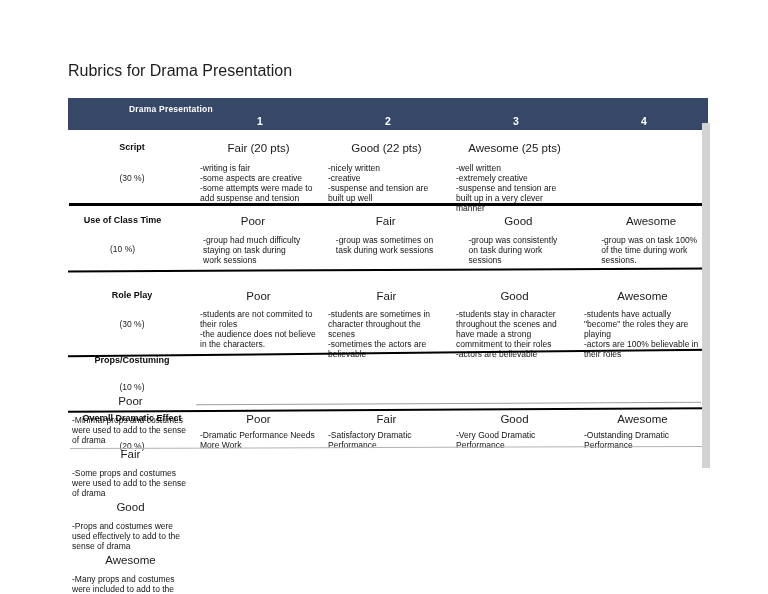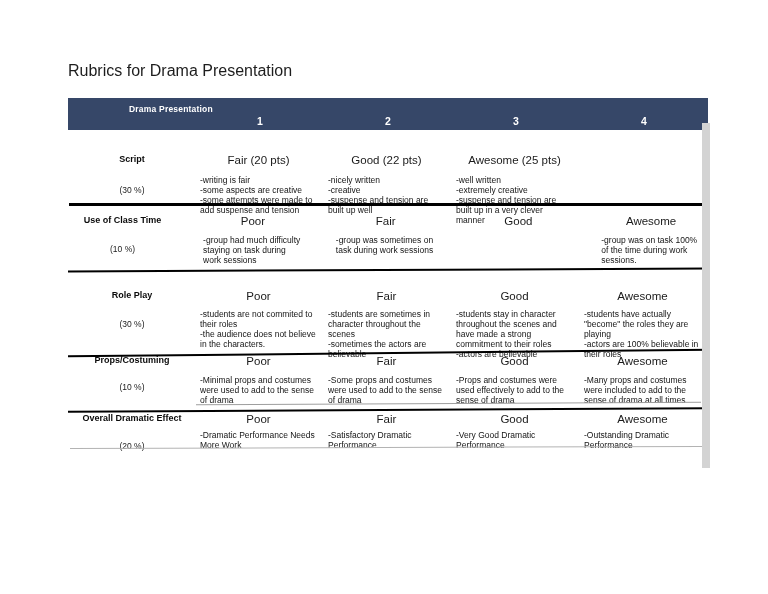--- a/index.html
+++ b/index.html
@@ -12,31 +12,31 @@
   .thead{position:relative;height:32px;color:#ffffff;}
   .thead-title{position:absolute;left:25px;top:6px;font-size:8.5px;font-weight:bold;letter-spacing:.2px;padding-left:36px;}
   .thead-nums{position:absolute;bottom:3px;left:0;width:100%;display:flex;}
   .num-spacer{width:128px;}
   .thead-num{width:128px;text-align:center;font-size:10.5px;font-weight:bold;}
   
   .row{display:flex;position:relative;}
   .row-script{height:75px;}
   .row-classtime{height:65px;gap:22px;}
   .row-roleplay{height:82px;}
-  .row-props{height:57px;}
+  .row-props{height:57px;flex-direction:column;}
   .row-overall{height:47px;}
   .cell{width:128px;box-sizing:border-box;}
   .crit-cell{text-align:center;}
   .crit{font-weight:bold;font-size:9px;color:#0a0a0a;}
   .weight{font-size:8.5px;color:#222;}
   .rating-cell{padding:0 7px 0 4px;}
   .rating-title{text-align:center;font-size:11.5px;color:#1a1a1a;}
   .desc{font-size:8.5px;line-height:10px;color:#141414;white-space:pre-line;}
   
-  .row-script .crit,.row-script .rating-title{padding-top:24px;}
+  .row-script .crit,.row-script .rating-title{padding-top:12px;}
   .row-script .desc{margin-top:9px;} .row-script .weight{margin-top:21px;}
   .row-classtime .crit,.row-classtime .rating-title{padding-top:10px;}
   .row-classtime .desc{margin-top:8px;} .row-classtime .weight{margin-top:19px;}
   .row-roleplay .crit,.row-roleplay .rating-title{padding-top:20px;}
   .row-roleplay .desc{margin-top:7px;} .row-roleplay .weight{margin-top:19px;}
   .row-props .crit,.row-props .rating-title{padding-top:3px;}
   .row-props .desc{margin-top:8px;} .row-props .weight{margin-top:17px;}
   .row-overall .crit,.row-overall .rating-title{padding-top:4px;}
   .row-overall .desc{margin-top:5px;} .row-overall .weight{margin-top:18px;}
   
@@ -103,20 +103,21 @@
       <div class="cell rating-cell">
         <div class="rating-title">Poor</div>
         <div class="desc">-group had much difficulty staying on task during work sessions</div>
       </div>
       <div class="cell rating-cell">
         <div class="rating-title">Fair</div>
         <div class="desc">-group was sometimes on task during work sessions</div>
       </div>
       <div class="cell rating-cell">
         <div class="rating-title">Good</div>
+        <div class="desc">-group was consistently on task during work sessions</div>
       </div>
       <div class="cell rating-cell">
         <div class="rating-title">Awesome</div>
         <div class="desc">-group was on task 100% of the time during work sessions.</div>
       </div>
     </div>
 
     <div class="row row-roleplay">
       <div class="cell crit-cell">
         <div class="crit">Role Play</div>

